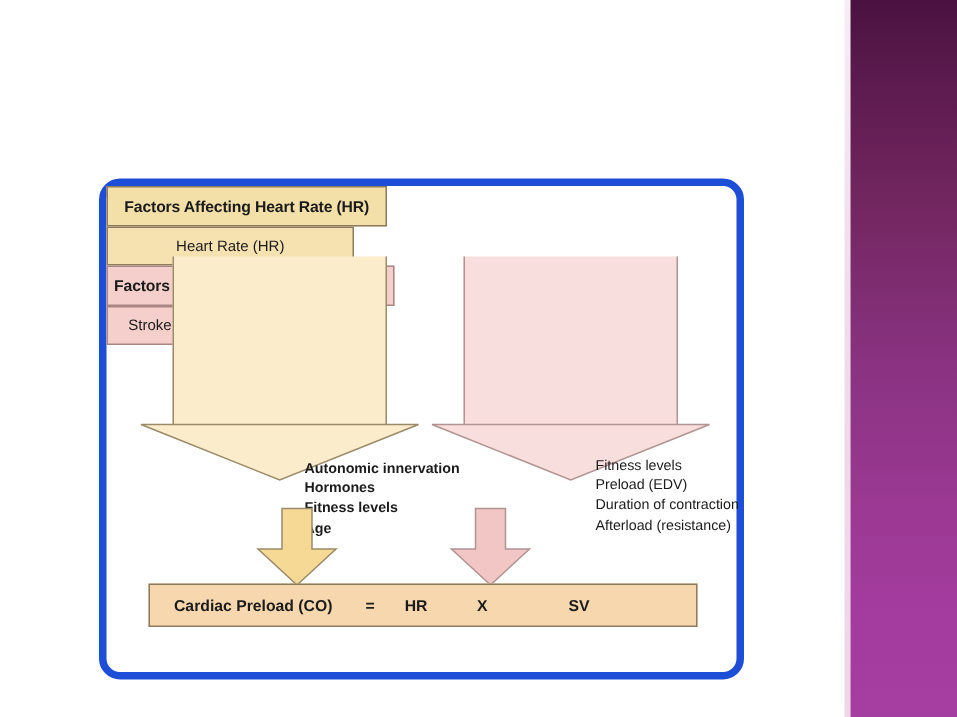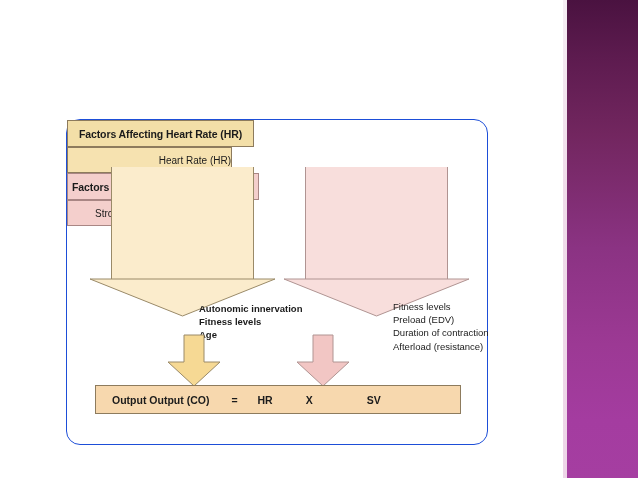--- a/index.html
+++ b/index.html
@@ -52,21 +52,21 @@
   }
 
   
   #diagram-frame {
     position: absolute;
     left: 66px;
     top: 119px;
     width: 420px;
     height: 324px;
     background: #ffffff;
-    border: 1px solid #1d4ed8;
+    border: 5px solid #1d4ed8;
     border-radius: 14px;
   }
 
   
   .header-box {
     box-sizing: border-box;
     border: 1px solid #8d7b5d;
     display: flex;
     align-items: center;
     justify-content: center;
@@ -140,21 +140,21 @@
   #hr-list { left: 132px; top: 182px; font-weight: bold; }
   #sv-list { left: 326px; top: 180px; }
   .factor-list div { }
 
   
   .result-box {
     box-sizing: border-box;
     border: 1px solid #8d7b5d;
     display: flex;
     align-items: center;
-    justify-content: flex-end;
+    justify-content: center;
     font-size: 10px;
     color: #1b1b1b;
     white-space: nowrap;
   }
   #hr-result {
     left: 35px; top: 189px;
     width: 165px; height: 26px;
     background: #f6e2b0;
   }
   #sv-result {
@@ -209,20 +209,21 @@
       <div class="shaft"></div>
       <div class="head">
         <svg viewBox="0 0 143 37" preserveAspectRatio="none">
           <polygon points="-21,0 164,0 71.5,37" fill="#fbeccc" stroke="#9a8a68" stroke-width="1"></polygon>
         </svg>
       </div>
     </div>
 
     <div class="factor-list" id="hr-list">
       <div>Autonomic innervation</div>
+      <div>Hormones</div>
       <div>Fitness levels</div>
       <div>Age</div>
     </div>
 
     <div class="result-box" id="hr-result">
       <span>Heart Rate (HR)</span>
     </div>
 
     <div class="small-arrow" id="hr-small-arrow">
       <svg width="56" height="52" viewBox="0 0 56 52">
@@ -254,21 +255,21 @@
       <span>Stroke Volume (SV) = EDV – ESV</span>
     </div>
 
     <div class="small-arrow" id="sv-small-arrow">
       <svg width="56" height="52" viewBox="0 0 56 52">
         <polygon points="18,0 38,0 38,27 54,27 28,51 2,27 18,27" fill="#f2c6c4" stroke="#b09492" stroke-width="1"></polygon>
       </svg>
     </div>
 
     <div id="co-bar">
-      <span class="co-label">Output Output (CO)</span>
+      <span class="co-label">Cardiac Preload (CO)</span>
       <span class="co-eq">=</span>
       <span class="co-hr">HR</span>
       <span class="co-times">X</span>
       <span class="co-sv">SV</span>
     </div>
 
   </div>
 </div>
 
 </body></html>

